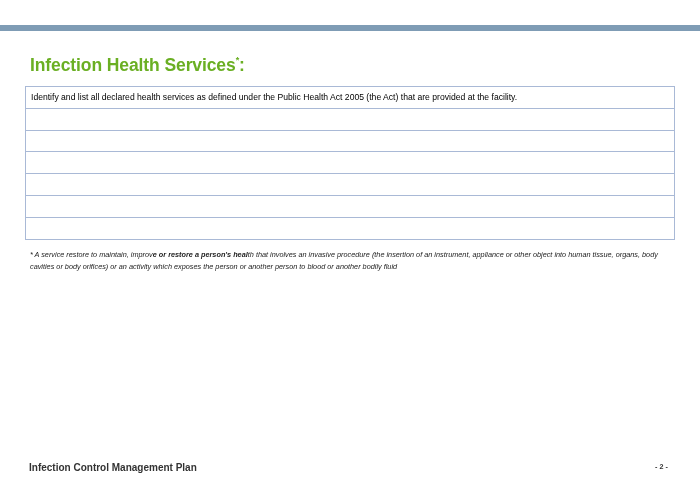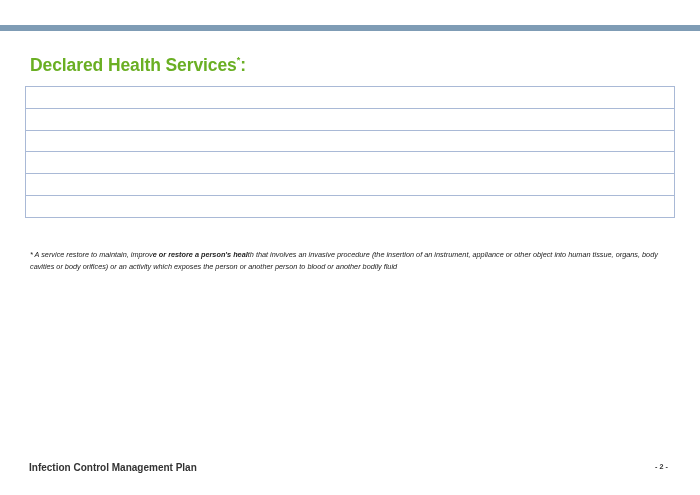--- a/index.html
+++ b/index.html
@@ -18,24 +18,27 @@
               font-style:italic; line-height:11.5px; color:#222; }
   .footnote b { font-weight:bold;text-align:right; }
   .footer-left { position:absolute; left:29px; top:462px; font-size:10px; font-weight:bold; color:#333; }
   .footer-right { position:absolute; left:655px; top:462px; font-size:7.2px; font-weight:bold; color:#333; }
 </style>
 </head>
 <body>
 
 <div class="top-bar"></div>
 
-<h1 class="title"><span>Declared Health Services</span><sup>*</sup><span>:</span></h1>
+<h1 class="title"><span>Infection Health Services</span><sup>*</sup><span>:</span></h1>
 
 <table class="form-table">
   <tbody>
+      <tr>
+    <td>Identify and list all declared health services as defined under the Public Health Act 2005 (the Act) that are provided at the facility.</td>
+  </tr>
   <tr>
         <td></td>
       </tr>
   <tr>
         <td></td>
       </tr>
   <tr>
         <td></td>
       </tr>
   <tr>

